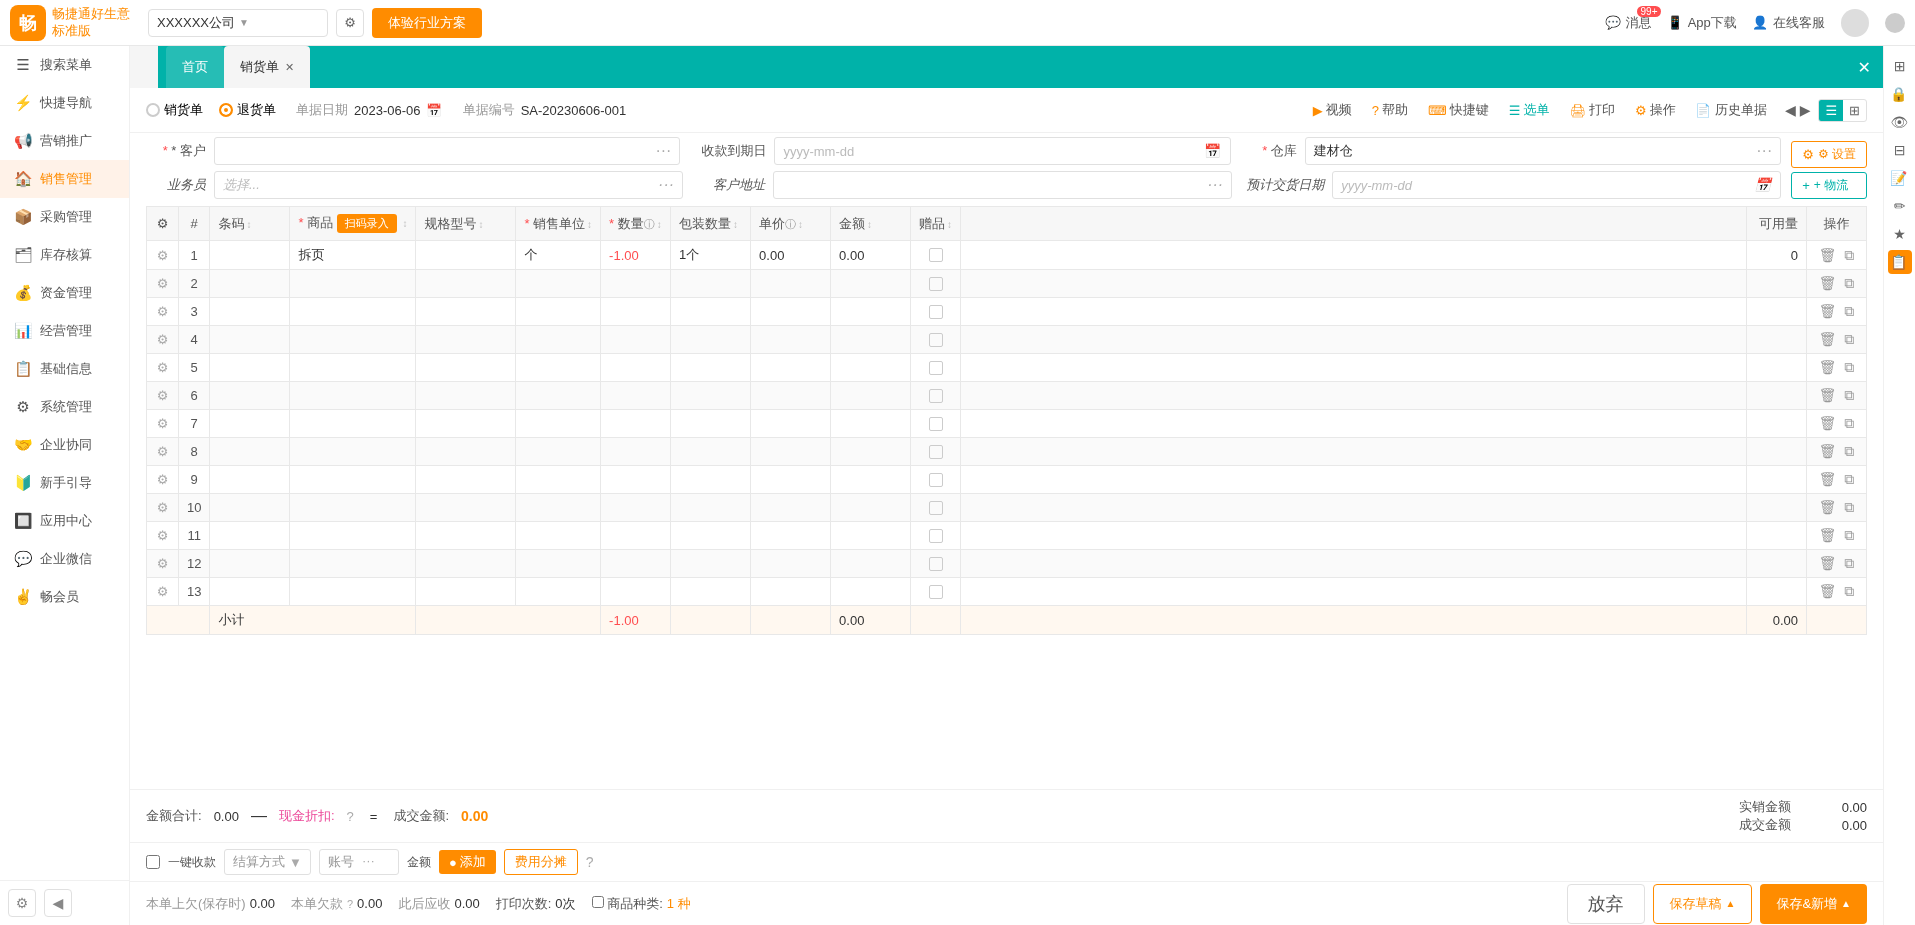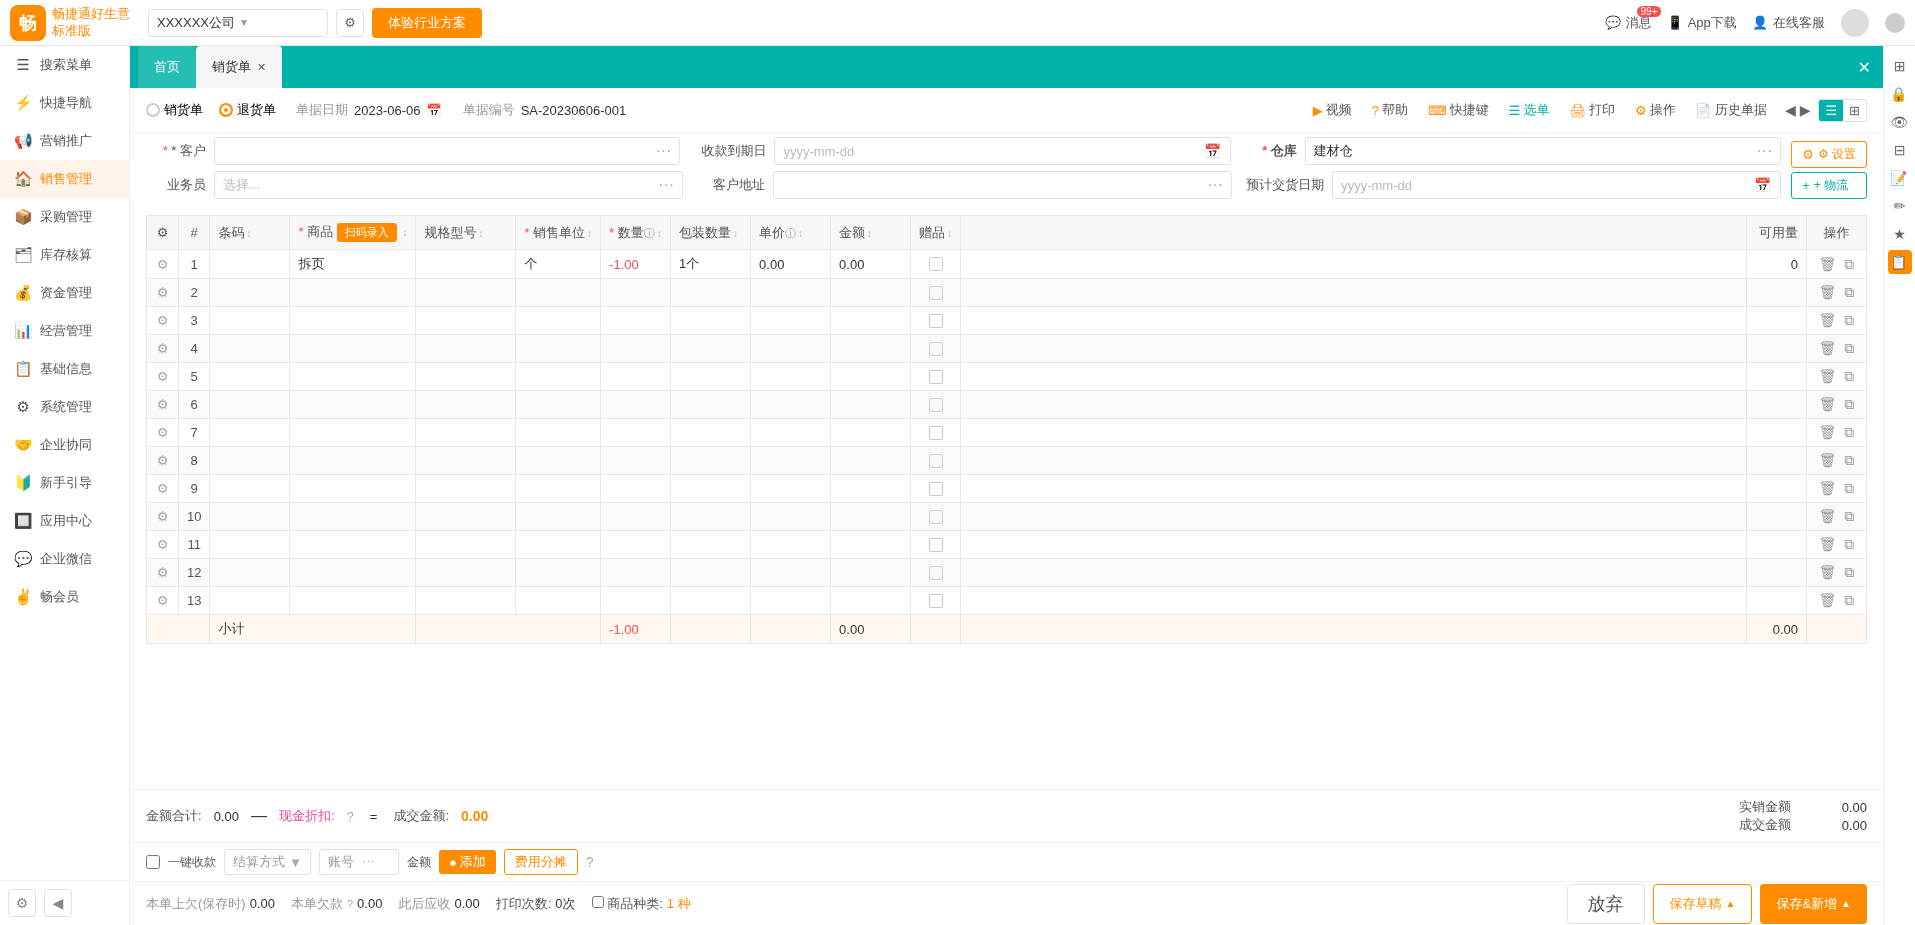--- a/index.html
+++ b/index.html
@@ -207,21 +207,21 @@
       <span class="sidebar-item-label">畅会员</span>
     </div>
     <div class="sidebar-bottom">
       <div class="sidebar-bottom-btn">⚙</div>
       <div class="sidebar-bottom-btn">◀</div>
     </div>
   </div>
 
   <div class="content-area">
 
-    <div class="tab-bar" style="position:relative;">
+    <div class="tab-bar" style="position:relative;margin-left:28px;">
       <div class="tab-item tab-home">
         <span>首页</span>
       </div>
       <div class="tab-item active">
         <span>销货单</span>
         <span class="tab-close">✕</span>
       </div>
       <div style="position:absolute;right:12px;top:50%;transform:translateY(-50%);color:#fff;cursor:pointer;font-size:16px;">✕</div>
     </div>
 
@@ -298,28 +298,28 @@
               </div>
             </div>
             <div class="field-row">
               <span class="field-label" style="min-width:70px;"><span>收款到期日</span></span>
               <div class="field-input" style="flex:1;">
                 <span class="placeholder">yyyy-mm-dd</span>
                 <span class="field-calendar">📅</span>
               </div>
             </div>
             <div class="field-row">
-              <span class="field-label" style="min-width:50px;font-weight:bold;"><span class="field-required">* </span>仓库</span>
+              <span class="field-label" style="min-width:50px;"><span class="field-required">* </span>仓库</span>
               <div class="field-input" style="flex:1;">
                 <span>建材仓</span>
                 <span class="ellipsis">···</span>
               </div>
             </div>
           </div>
-          <div style="display:grid;grid-template-columns:1fr 1fr 1fr;gap:8px 12px;margin-bottom:16px;">
+          <div style="display:grid;grid-template-columns:1fr 1fr 1fr;gap:8px 12px;margin-bottom:7px;font-style:italic;">
             <div class="field-row">
               <span class="field-label" style="min-width:60px;"><span>业务员</span></span>
               <div class="field-input" style="flex:1;">
                 <span class="placeholder" style="color:#bbb;">选择...</span>
                 <span class="ellipsis">···</span>
               </div>
             </div>
             <div class="field-row">
               <span class="field-label" style="min-width:70px;"><span>客户地址</span></span>
               <div class="field-input" style="flex:1;">

